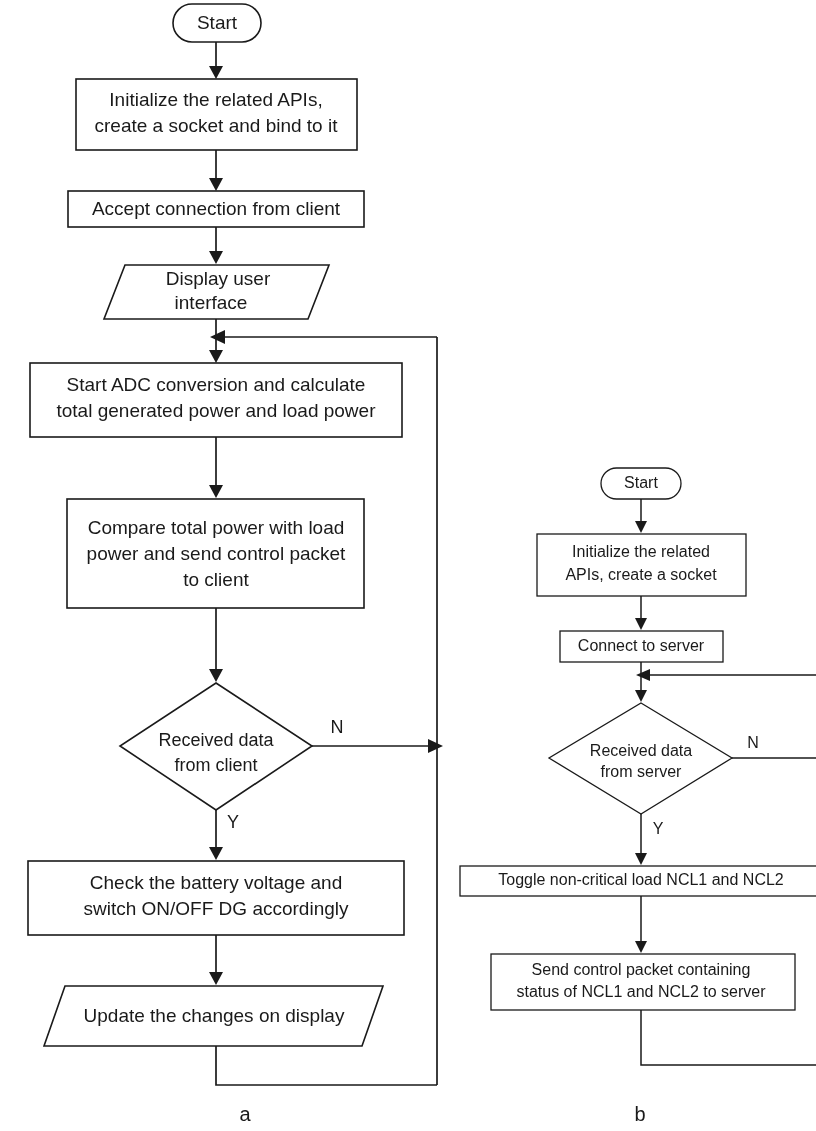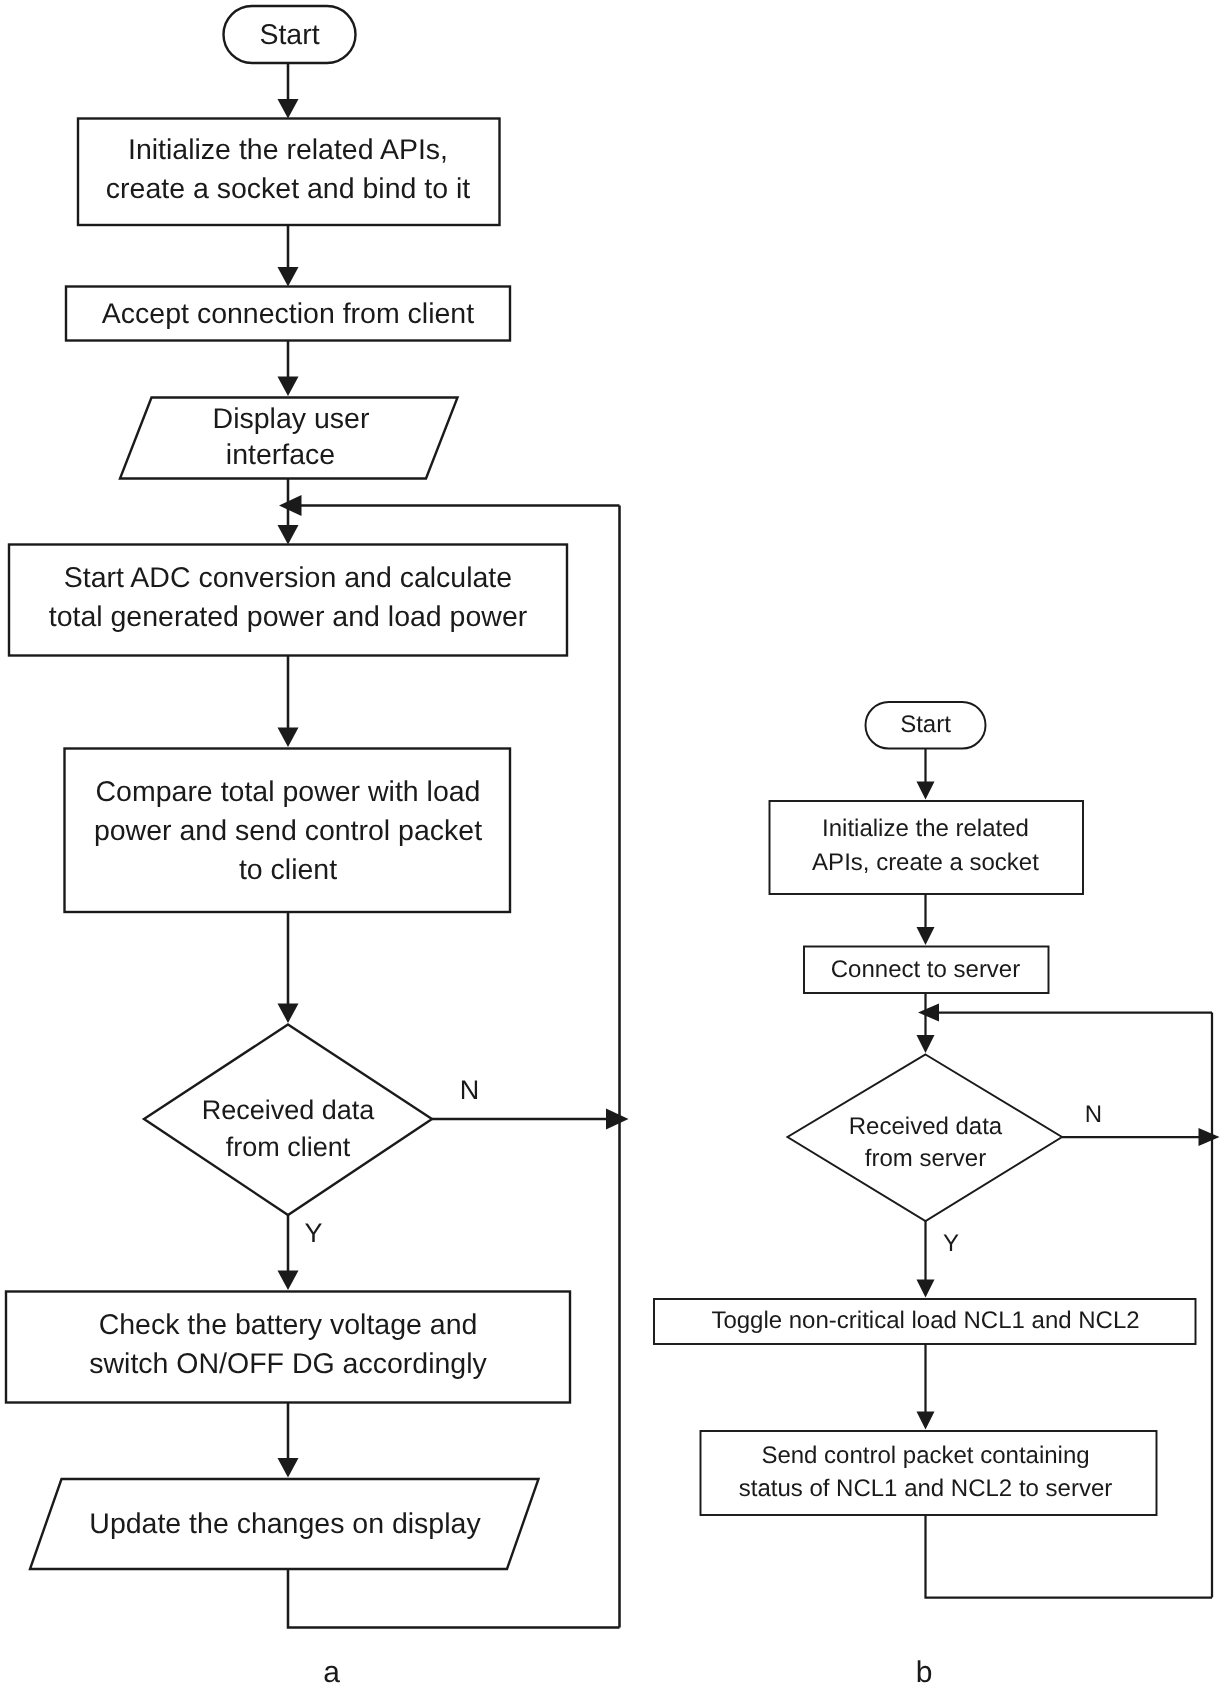--- a/index.html
+++ b/index.html
@@ -11,20 +11,21 @@
     width: 816px;
     height: 1131px;
     font-family: "Liberation Sans", sans-serif;
     color: #1a1a1a;
     overflow: hidden;
   }
   #canvas {
     position: relative;
     width: 664px;
     height: 1131px;
+    margin-left: 24px;
   }
   svg#flow {
     position: absolute;
     left: 0;
     top: 0;
     width: 816px;
     height: 1131px;
   }
   .shape {
     fill: #ffffff;

